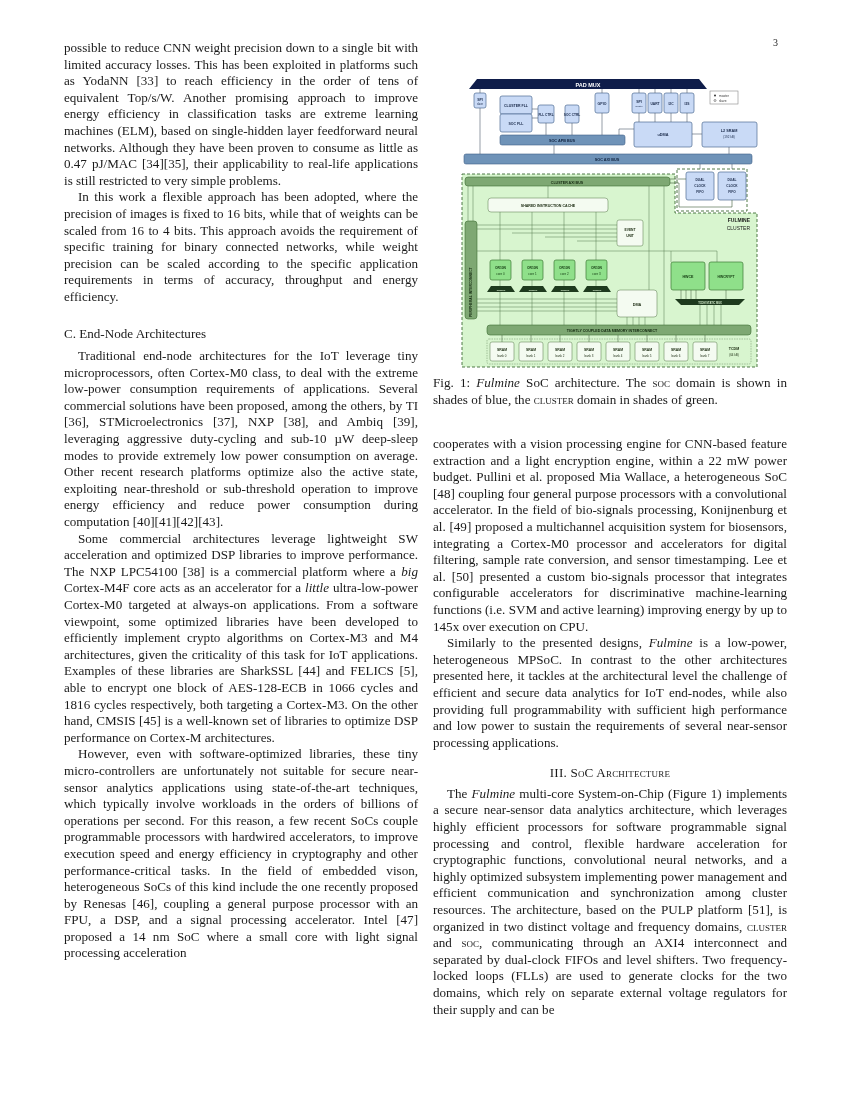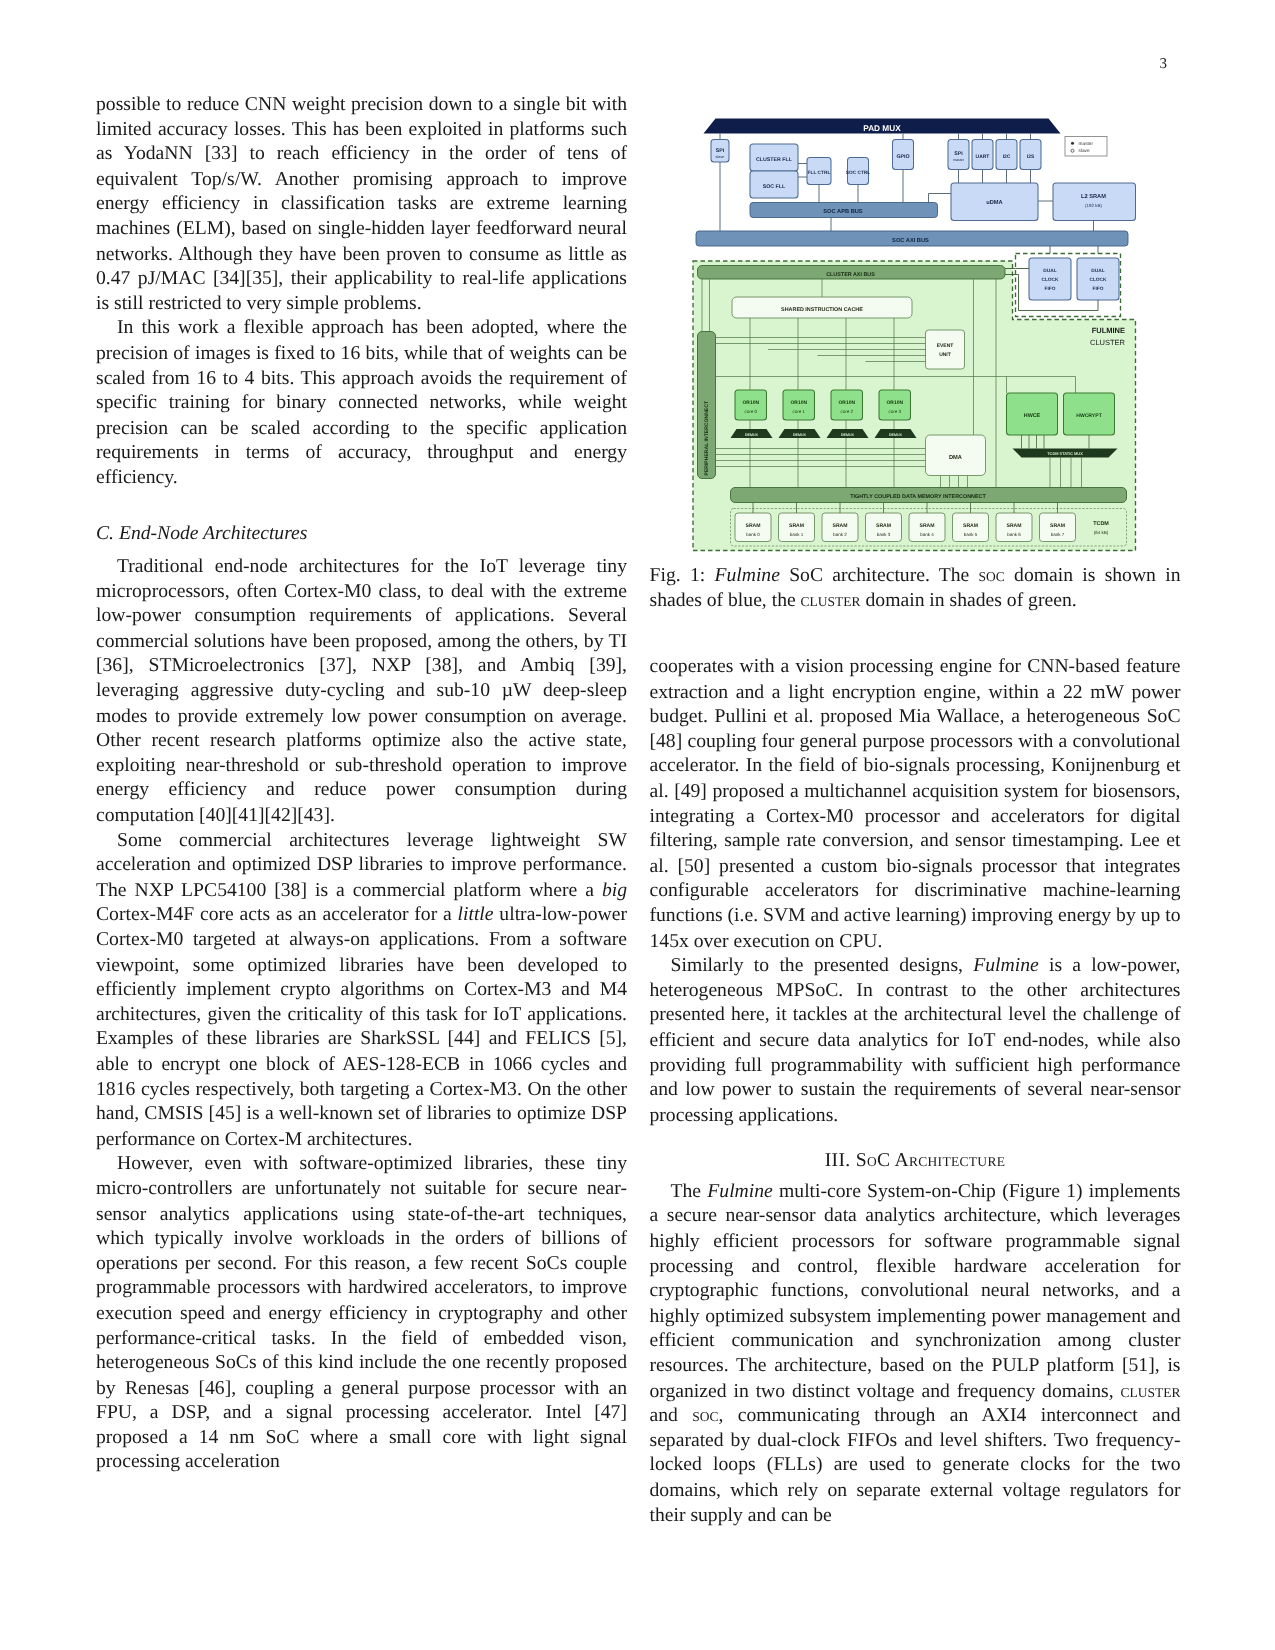--- a/index.html
+++ b/index.html
@@ -1,25 +1,25 @@
 <!DOCTYPE html>
 <html><head>
 <meta charset="utf-8">
 <style>
   html, body { margin: 0; padding: 0; background: #ffffff; }
   body { width: 850px; height: 1100px; position: relative; overflow: hidden;
          font-family: "Liberation Serif", "DejaVu Serif", serif; color: #1a1a1a; }
   .page-number { position: absolute; top: 37px; left: 773px; font-size: 10px; }
   .col { position: absolute; width: 354px; font-size: 13.1px; line-height: 16.6px;
          text-align: justify; hyphens: manual; }
-  .col-left { left: 64px; top: 61px; }
+  .col-left { left: 64px; top: 40px; }
   .col-right-top { left: 433px; top: 436px; }
   .col p { margin: 0; text-indent: 14px; }
   .col p.noindent { text-indent: 0; }
-  .subsection { font-style: italic; margin: 20px 0 6px 0 !important; text-indent: 0 !important; }
+  .subsection { margin: 20px 0 6px 0 !important; text-indent: 0 !important; }
   .section { text-align: center; margin: 14px 0 4px 0 !important; text-indent: 0 !important;
              font-variant: small-caps; letter-spacing: 0.2px; }
   .smallcaps { font-variant: small-caps; }
   .caption { position: absolute; left: 433px; top: 375px; width: 354px;
              font-size: 13.1px; line-height: 16.6px; text-align: justify; }
   .figure { position: absolute; left: 457px; top: 77px; width: 330px; height: 295px; }
   .figure svg { width: 330px; height: 295px; display: block; }
   .fig-text { font-family: "Liberation Sans", "DejaVu Sans", sans-serif; font-weight: bold; }
 </style>
 </head>

